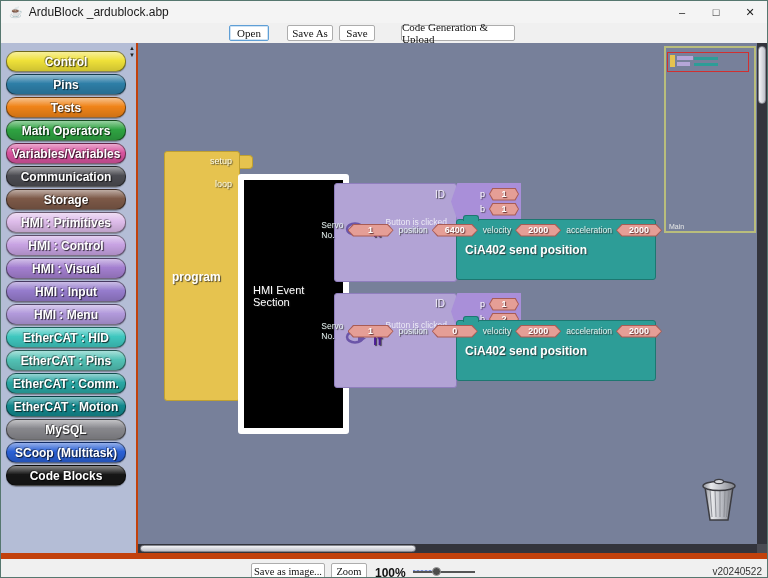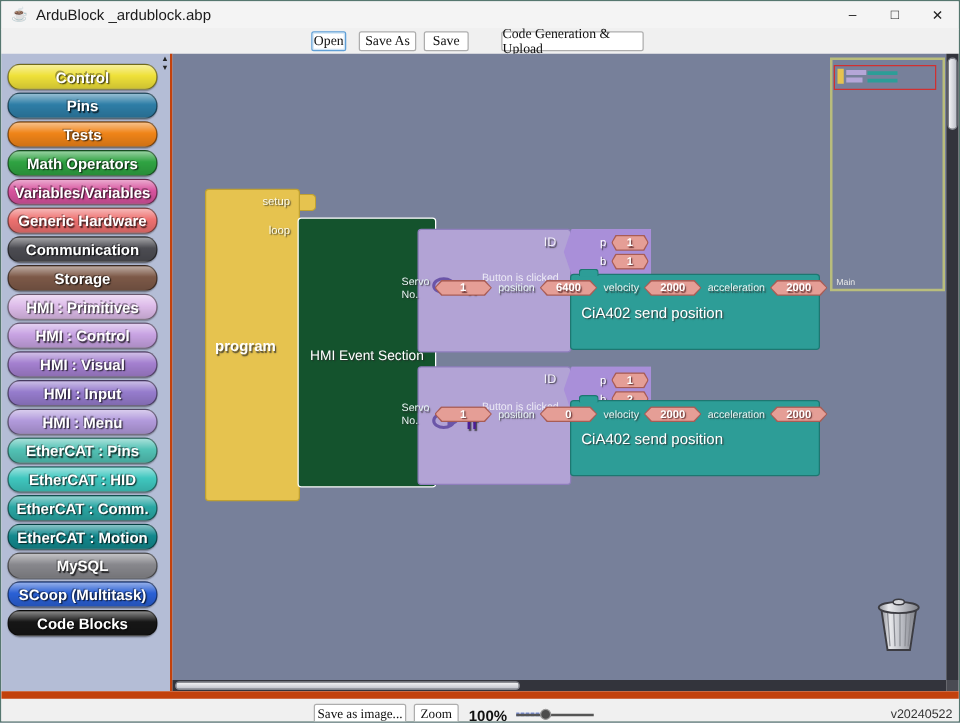--- a/index.html
+++ b/index.html
@@ -32,21 +32,21 @@
   .side-arrow{position:absolute;font-size:6px;color:#222;left:128px;line-height:1}
   
   .canvas{position:absolute;left:137px;top:42px;width:619px;height:501px;background:#77809a;overflow:hidden}
   .os{text-shadow:1px 1px 1px rgba(40,40,40,.8)}
   .blk{position:absolute;box-sizing:border-box;border-radius:3px}
   .blk-program{left:26px;top:108px;width:76px;height:250px;background:#e6c34f;border:1px solid #bfa031;z-index:1}
   .slot-label{position:absolute;right:7px;font-size:9px;color:#fdfbe8}
   .lbl-program{position:absolute;left:7px;top:118px;font-size:12px;font-weight:bold;color:#fff}
   .setup-tab{position:absolute;left:101px;top:112px;width:13px;height:12px;background:#e6c34f;
              border:1px solid #bfa031;border-left:none;border-radius:0 4px 4px 0;z-index:1}
-  .blk-hmi{left:100px;top:131px;width:111px;height:216px;background:#14532d;border:1px solid #ffffff;z-index:2}
+  .blk-hmi{left:100px;top:131px;width:111px;height:260px;background:#000000;border:6px solid #ffffff;z-index:2}
   .lbl-hmi{position:absolute;left:9px;top:104px;font-size:11px;color:#fff}
   .blk-if{left:196px;width:123px;background:#b2a3d5;border:1px solid #8f7ebd;z-index:3}
   .if1{top:140px;height:99px}.if2{top:250px;height:95px}
   .if-hint{position:absolute;right:9px;font-size:8.5px;color:#eceaf6}
   .if1 .if-hint{top:33px}.if2 .if-hint{top:26px}
   .loop-icon{position:absolute;left:10px;top:48%;transform:translateY(-50%)}
   .if-kw{position:absolute;left:38px;top:48%;transform:translateY(-50%);
          font-size:15px;font-weight:bold;color:#4c1d95}
   .id-label{position:absolute;font-size:10px;color:#f0edf8;z-index:4}
   .id-block{position:absolute;width:70px;height:37px;background:#a98fd9;z-index:4;
@@ -58,21 +58,21 @@
        clip-path:polygon(12% 0,88% 0,100% 50%,88% 100%,12% 100%,0 50%);background:#a85c55;flex:none}
   .hex i{position:absolute;inset:1px;clip-path:polygon(12% 0,88% 0,100% 50%,88% 100%,12% 100%,0 50%);
          background:#e59e96;font-style:normal;display:flex;align-items:center;justify-content:center;
          font-size:9px;font-weight:bold;color:#fff;text-shadow:1px 1px 1px rgba(90,40,40,.9)}
   .hex.big{width:46px;height:12.5px}
   .blk-cia{left:318px;width:200px;height:61px;background:#2d9d97;border:1px solid #1d7771;z-index:4}
   .blk-cia::before{content:"";position:absolute;left:6px;top:-5px;width:14px;height:5px;
                    background:#2d9d97;border:1px solid #1d7771;border-bottom:none;border-radius:3px 3px 0 0}
   .cia1{top:176px}.cia2{top:277px}
   .cia-title{position:absolute;left:8px;top:50%;transform:translateY(-50%);
-             font-size:12px;font-weight:normal;color:#fff}
+             font-size:12px;font-weight:bold;color:#fff}
   .cia-rows{position:absolute;right:-7px;top:4px;display:flex;flex-direction:row;gap:5px}
   .cia-row{display:flex;align-items:center;justify-content:flex-end;gap:4px;height:12.5px}
   .cia-name{font-size:8.5px;color:#e7f4f2}
   
   .minimap{position:absolute;left:526px;top:3px;width:92px;height:187px;
            border:2px solid #b9bd7c;box-sizing:border-box;z-index:5}
   .mm-view{position:absolute;left:1px;top:4px;width:80px;height:18px;border:1px solid #d03030}
   .mm-shape{position:absolute}
   .mm-label{position:absolute;left:3px;bottom:1px;font-size:7px;color:#e8e8e8}
   
@@ -106,42 +106,41 @@
   <span class="app-icon">☕</span>
   <span class="title-text">ArduBlock _ardublock.abp</span>
   <div class="win-controls">
     <div class="win-btn">–</div>
     <div class="win-btn">□</div>
     <div class="win-btn">✕</div>
   </div>
 </div>
 
 <div class="toolbar">
-  <div class="tbtn focused" style="left:248px;width:28px">Open</div>
+  <div class="tbtn focused" style="left:228px;width:40px">Open</div>
   <div class="tbtn" style="left:286px;width:46px">Save As</div>
   <div class="tbtn" style="left:338px;width:36px">Save</div>
   <div class="tbtn" style="left:400px;width:114px">Code Generation &amp; Upload</div>
 </div>
 
 <div class="sidebar">
   <div class="pill" style="background-color: rgb(239, 225, 57);">Control</div>
   <div class="pill" style="background-color: rgb(46, 126, 167);">Pins</div>
   <div class="pill" style="background-color: rgb(240, 132, 24);">Tests</div>
   <div class="pill" style="background-color: rgb(47, 163, 66);">Math Operators</div>
   <div class="pill" style="background-color: rgb(215, 83, 158);">Variables/Variables</div>
-  <div class="pill" style="background-color: rgb(238, 113, 112);">Generic Hardware</div>
   <div class="pill" style="background-color: rgb(76, 76, 82);">Communication</div>
   <div class="pill" style="background-color: rgb(125, 89, 72);">Storage</div>
   <div class="pill" style="background-color: rgb(222, 188, 234);">HMI : Primitives</div>
   <div class="pill" style="background-color: rgb(200, 163, 227);">HMI : Control</div>
   <div class="pill" style="background-color: rgb(164, 128, 208);">HMI : Visual</div>
   <div class="pill" style="background-color: rgb(150, 124, 205);">HMI : Input</div>
   <div class="pill" style="background-color: rgb(178, 154, 220);">HMI : Menu</div>
+  <div class="pill" style="background-color: rgb(63, 199, 191);">EtherCAT : HID</div>
   <div class="pill" style="background-color: rgb(82, 194, 181);">EtherCAT : Pins</div>
-  <div class="pill" style="background-color: rgb(63, 199, 191);">EtherCAT : HID</div>
   <div class="pill" style="background-color: rgb(42, 167, 164);">EtherCAT : Comm.</div>
   <div class="pill" style="background-color: rgb(19, 137, 142); text-align: right;">EtherCAT : Motion</div>
   <div class="pill" style="background-color: rgb(136, 136, 141);">MySQL</div>
   <div class="pill" style="background-color: rgb(42, 96, 213);">SCoop (Multitask)</div>
   <div class="pill" style="background-color: rgb(22, 22, 22);">Code Blocks</div>
 </div>
 <span class="side-arrow" style="top:44px">▲</span>
 <span class="side-arrow" style="top:51px">▼</span>
 
 <div class="canvas">

